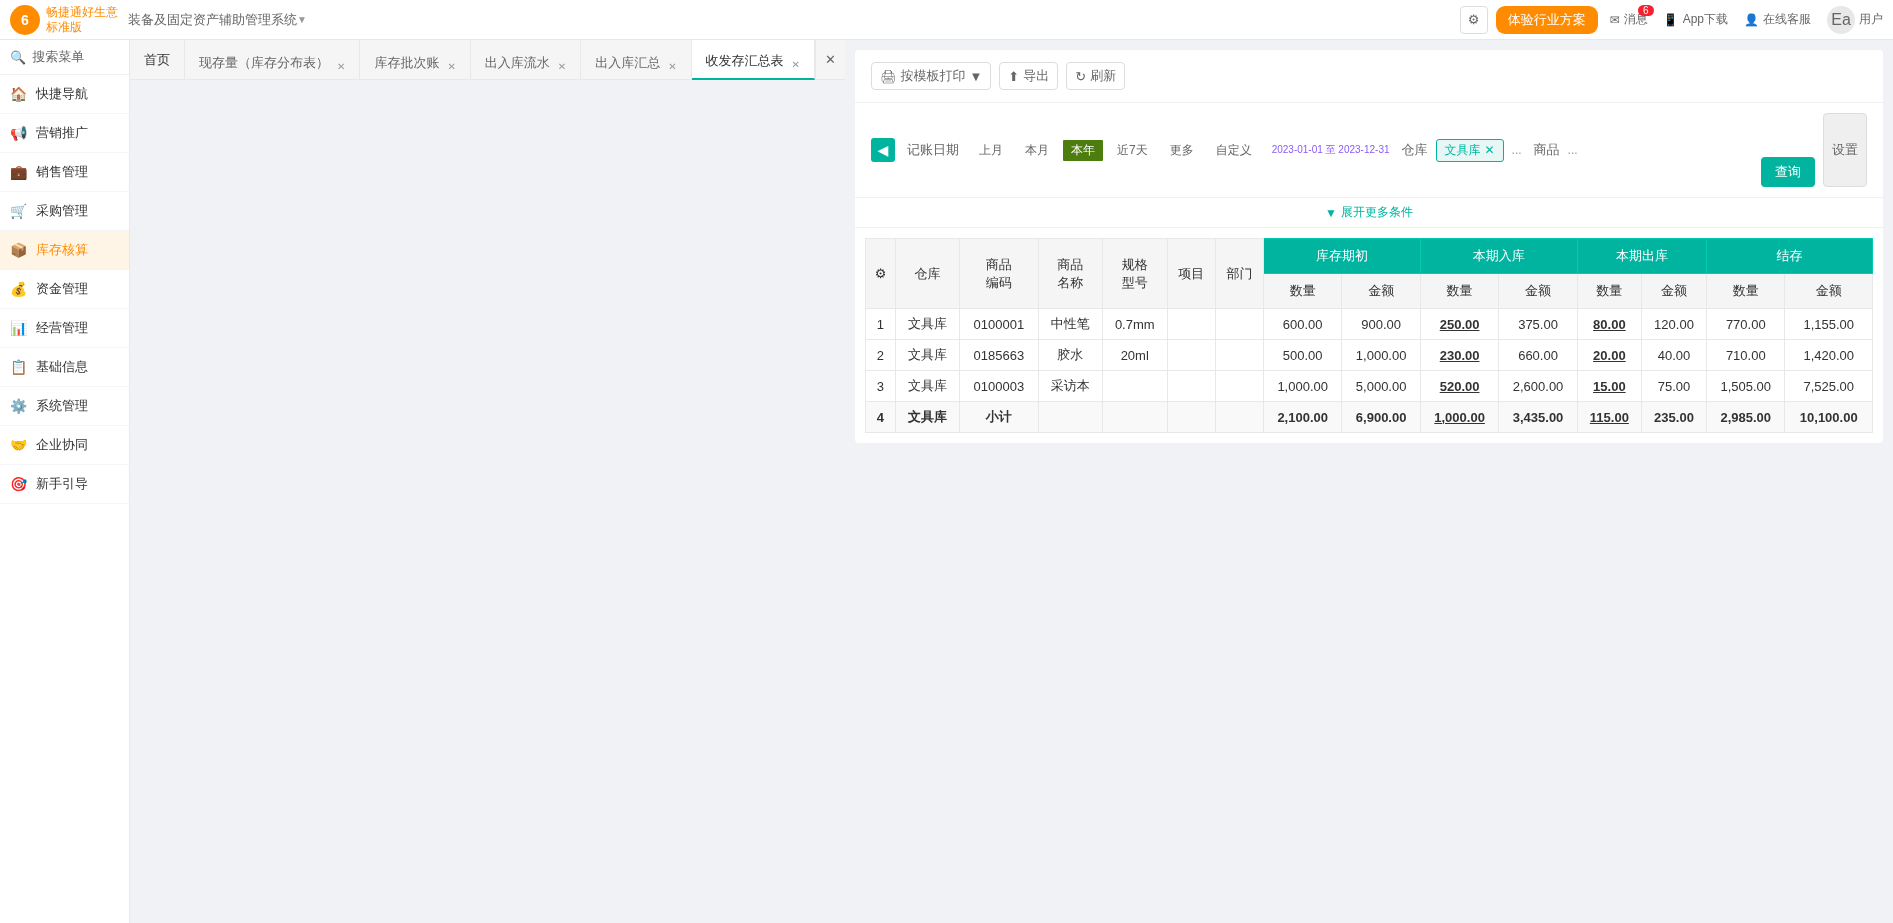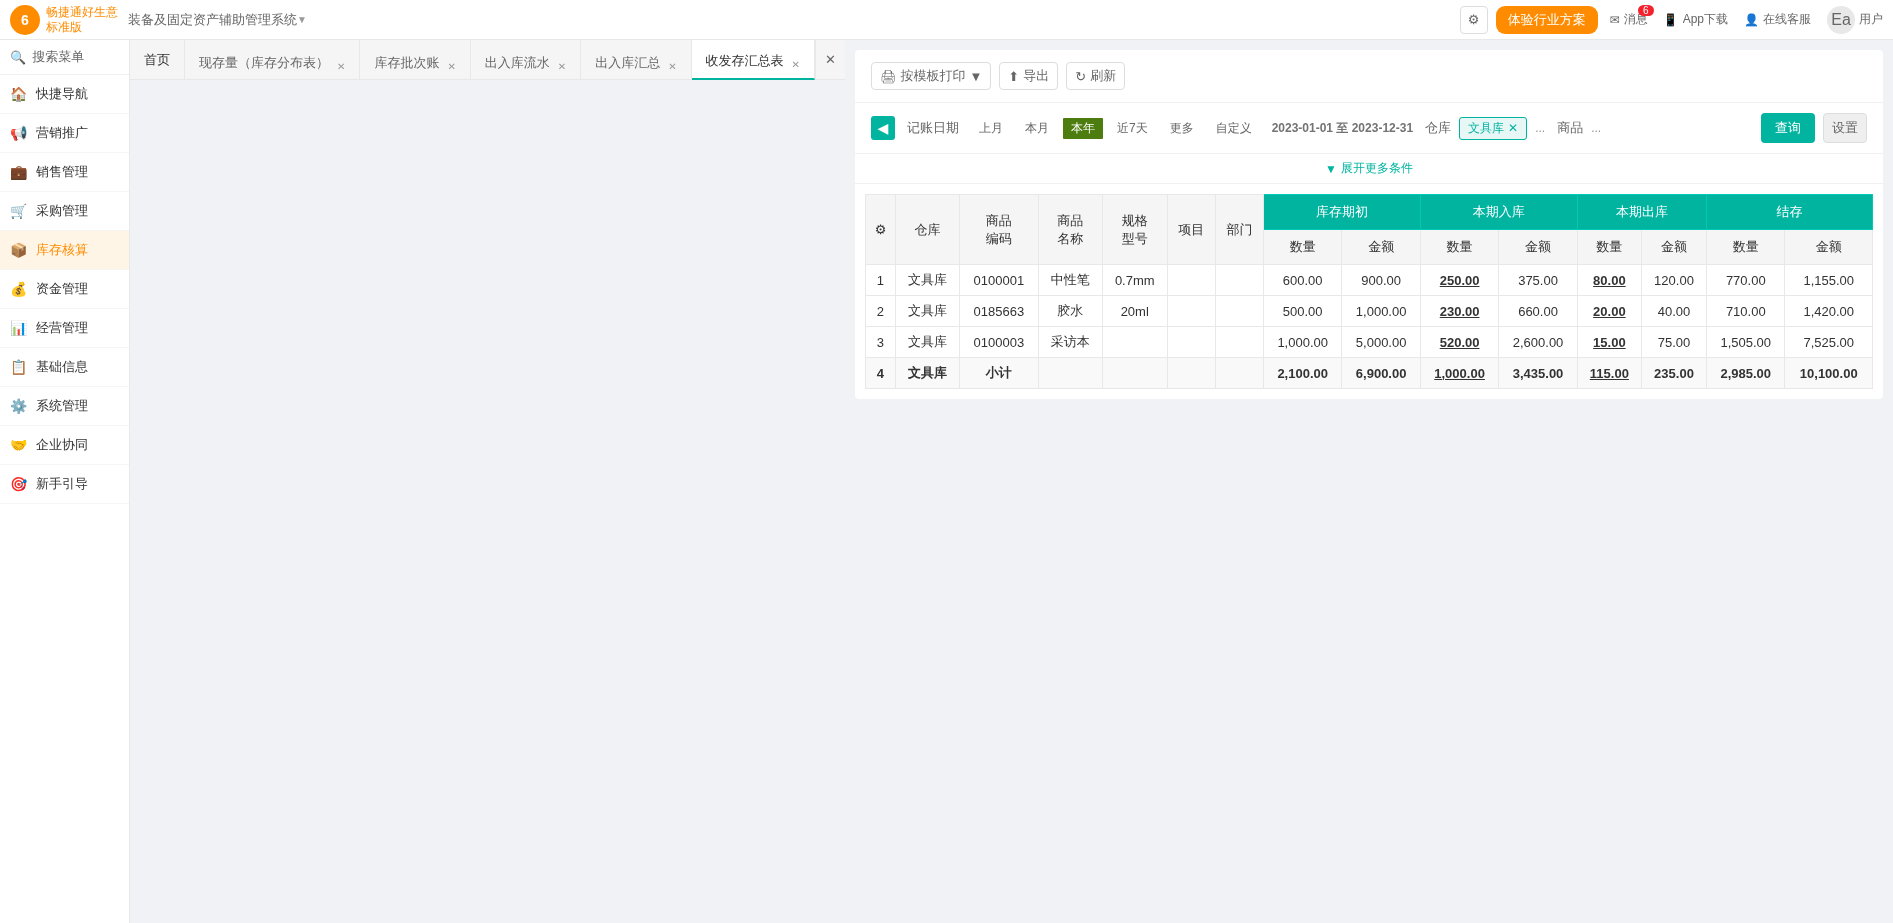--- a/index.html
+++ b/index.html
@@ -39,30 +39,30 @@
     .tab-item .tab-close { color: #999; font-size: 10px; margin-left: 4px; }
     .tab-home { padding: 8px 14px; font-size: 13px; color: #333; cursor: pointer; height: 40px; display: flex; align-items: center; border-right: 1px solid #e8e8e8; }
     .tab-bar-end { margin-left: auto; width: 30px; height: 40px; display: flex; align-items: center; justify-content: center; border-left: 1px solid #e8e8e8; cursor: pointer; color: #666; }
 
     
     .content-panel { background: #fff; border-radius: 4px; }
     .panel-header { padding: 12px 16px; border-bottom: 1px solid #f0f0f0; display: flex; align-items: center; justify-content: space-between; }
     .panel-title { font-size: 15px; font-weight: bold; color: #333; }
     .panel-actions { display: flex; align-items: center; gap: 8px; }
     .action-btn { display: flex; align-items: center; gap: 4px; color: #666; font-size: 13px; cursor: pointer; padding: 4px 8px; border: 1px solid #ddd; border-radius: 4px; }
-    .action-btn-primary { background: #00b4a0; color: white; border: none; border-radius: 4px; padding: 6px 14px; cursor: pointer; font-size: 13px; }
+    .action-btn-primary { background: #00b4a0; color: white; border: none; border-radius: 4px; padding: 6px 14px; cursor: pointer; font-size: 13px; margin-top: 44px; }
     .action-btn-setting { color: #666; font-size: 13px; cursor: pointer; padding: 4px 8px; border: 1px solid #ddd; border-radius: 4px; }
 
     
     .filter-bar { padding: 10px 16px; border-bottom: 1px solid #f0f0f0; display: flex; align-items: center; gap: 12px; flex-wrap: wrap; }
     .filter-label { color: #666; font-size: 13px; }
     .filter-date-group { display: flex; align-items: center; gap: 6px; }
     .filter-btn { padding: 2px 8px; border-radius: 3px; cursor: pointer; font-size: 12px; color: #666; }
     .filter-btn.active { background: #4d7c0f; color: white; border-radius: 1px; }
-    .filter-date-range { font-size: 12px; color: #737373; font-weight: bold; }
+    .filter-date-range { font-size: 10px; color: #8b5cf6; }
     .filter-warehouse { display: flex; align-items: center; gap: 8px; }
     .warehouse-tag { background: #e6f7f5; color: #00b4a0; border: 1px solid #00b4a0; border-radius: 3px; padding: 2px 8px; font-size: 12px; display: flex; align-items: center; gap: 4px; }
     .filter-more { color: #999; cursor: pointer; font-size: 12px; }
     .filter-goods { display: flex; align-items: center; gap: 8px; }
     .filter-more-row { padding: 6px 16px; border-bottom: 1px solid #f0f0f0; display: flex; justify-content: center; }
     .expand-btn { color: #00b4a0; cursor: pointer; font-size: 12px; display: flex; align-items: center; gap: 4px; }
 
     
     .table-wrapper { padding: 10px; }
     table { width: 100%; border-collapse: collapse; font-size: 13px; }

